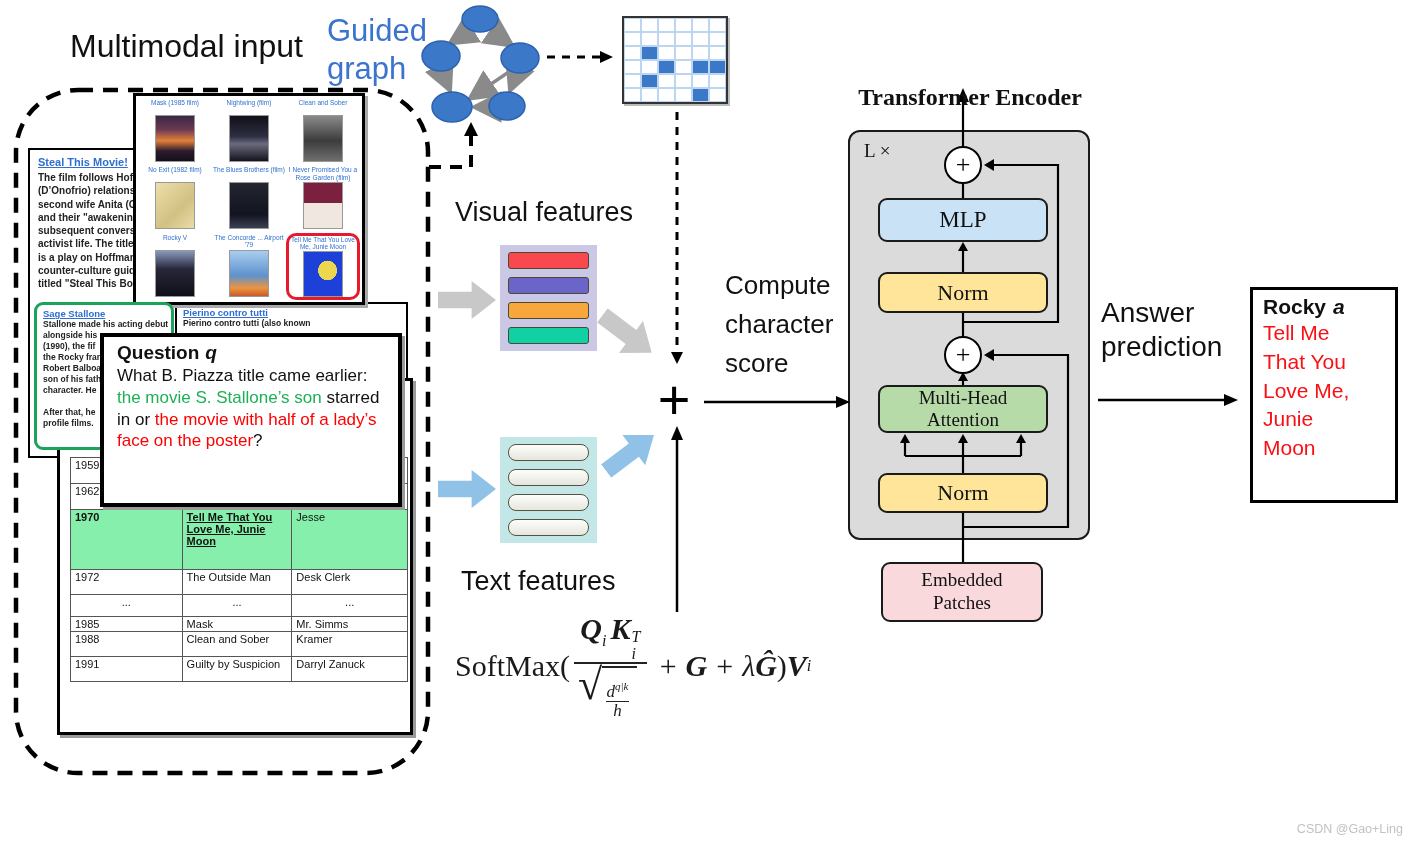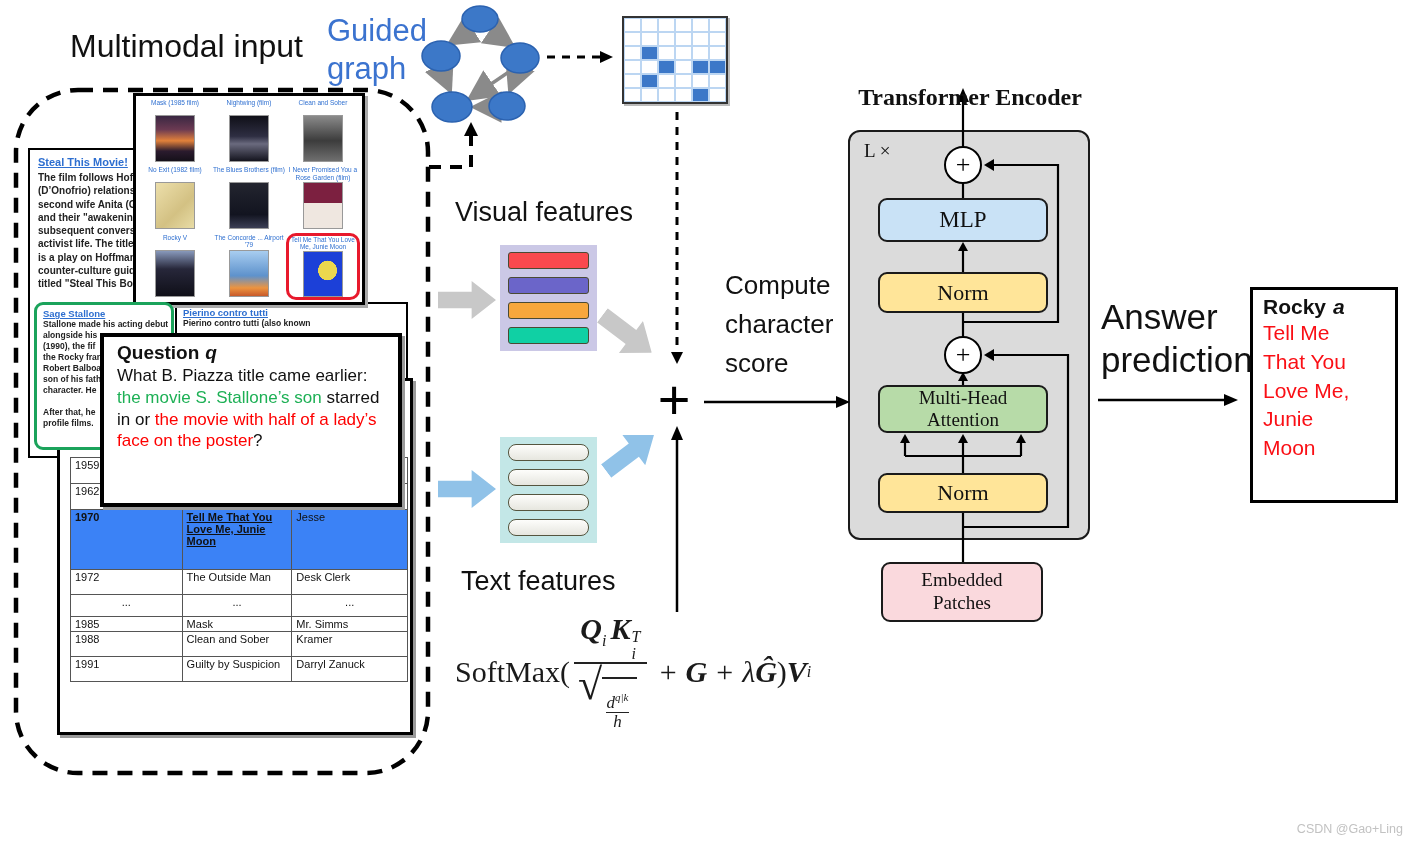--- a/index.html
+++ b/index.html
@@ -9,21 +9,21 @@
   svg.layer { position:absolute; left:0; top:0; pointer-events:none; }
   #svg-under { z-index:0; }
   #svg-over { z-index:3; }
 
   
   .main-title { left:70px; top:28px; font-size:32px; color:#111; z-index:5; }
   .gg-label { left:327px; top:12px; width:112px; font-size:31px; line-height:1.22; color:#3B73CF; z-index:5; }
   .vf-label { left:455px; top:197px; font-size:27px; color:#111; z-index:5; }
   .tf-label { left:461px; top:566px; font-size:27px; color:#111; z-index:5; }
   .compute-label { left:725px; top:266px; width:140px; font-size:26px; line-height:1.5; color:#111; z-index:5; }
-  .ans-pred-label { left:1101px; top:296px; width:155px; font-size:35px; line-height:1.22; color:#111; z-index:5; }
+  .ans-pred-label { left:1101px; top:296px; width:155px; font-size:28px; line-height:1.22; color:#111; z-index:5; }
   .plus-big { left:648px; top:372px; width:52px; text-align:center; font-size:56px; line-height:1; font-weight:500; color:#000; z-index:5; }
   .watermark { left:1278px; top:822px; width:125px; font-size:12.5px; color:#c2c2c2; text-align:right; z-index:5; }
 
   
   .doc-box { left:28px; top:148px; width:282px; height:310px; background:#fff; border:2.5px solid #000; padding:6px 8px; z-index:1; }
   .link { color:#2E6FD0; text-decoration:underline; font-weight:bold; }
   .doc-title { font-size:11px; margin-bottom:3px; }
   .doc-line { font-size:10px; font-weight:600; line-height:1.33; white-space:nowrap; color:#222; }
 
   .poster-grid { left:133px; top:93px; width:232px; height:212px; background:#fff; border:3px solid #000;
@@ -103,21 +103,21 @@
   .formula { left:455px; top:612px; display:flex; align-items:center; font-family:"Liberation Serif",serif; font-size:30px; color:#1a1a1a; z-index:5; }
   .bi { font-weight:bold; font-style:italic; }
   .it { font-style:italic; }
   .formula sub { font-size:16px; font-style:italic; }
   .frac { display:inline-flex; flex-direction:column; align-items:center; margin:0 4px; }
   .fnum { padding:0 6px 2px; }
   .fk { margin-left:4px; }
   .ss { display:inline-flex; flex-direction:column; font-size:16px; line-height:1.05; margin-left:1px; transform:translateY(3px); }
   .fden { border-top:2.5px solid #222; padding:2px 10px 0 4px; display:flex; align-items:flex-start; }
   .radical { font-size:44px; line-height:0.85; }
-  .rad-body { border-top:2.5px solid #222; padding:2px 8px 0 4px; margin-top:11px; }
+  .rad-body { border-top:2.5px solid #222; padding:2px 8px 0 4px; margin-top:0; }
   .ifrac { display:inline-flex; flex-direction:column; align-items:center; font-size:17px; line-height:1.1; }
   .inum sup { font-size:11px; font-style:italic; }
   .iden { border-top:1.5px solid #222; padding:0 7px; }
   .f-mid { margin:0 9px; }
 </style>
 </head>
 <body>
 
 <div class="canvas">
 
@@ -211,21 +211,21 @@
           <tr>
             <td class="col-year">1959</td>
             <td class="col-title"></td>
             <td class="col-role"></td>
           </tr>
           <tr>
             <td class="col-year">1962</td>
             <td class="col-title"></td>
             <td class="col-role"></td>
           </tr>
-          <tr style="background: #3b82f6; margin-top: 23px;">
+          <tr style="background: #86efac; margin-top: 23px;">
             <td class="col-year b">1970</td>
             <td class="col-title b u">Tell Me That You Love Me, Junie Moon</td>
             <td class="col-role">Jesse</td>
           </tr>
           <tr>
             <td class="col-year">1972</td>
             <td class="col-title">The Outside Man</td>
             <td class="col-role">Desk Clerk</td>
           </tr>
           <tr>

